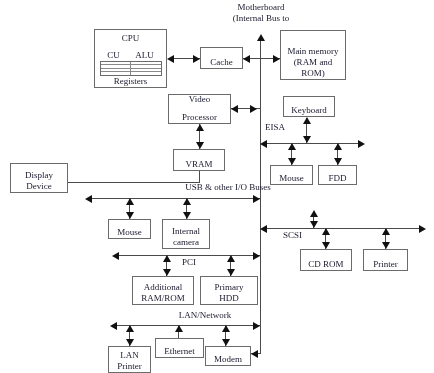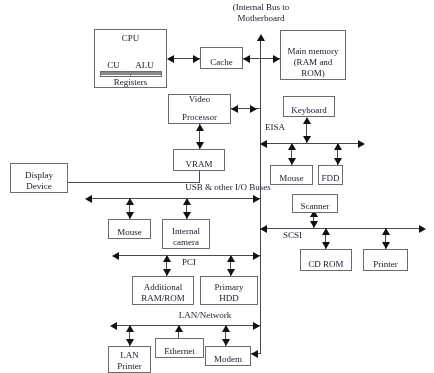--- a/index.html
+++ b/index.html
@@ -37,43 +37,43 @@
   
   .arr{position:absolute;width:0;height:0;}
   .arr-r{border-top:4px solid transparent;border-bottom:4px solid transparent;border-left:7px solid #111;}
   .arr-l{border-top:4px solid transparent;border-bottom:4px solid transparent;border-right:7px solid #111;}
   .arr-u{border-left:4px solid transparent;border-right:4px solid transparent;border-bottom:7px solid #111;}
   .arr-d{border-left:4px solid transparent;border-right:4px solid transparent;border-top:7px solid #111;}
 
   
   #cpu-box{align-items:center;justify-content:flex-start;padding-top:3px;}
   .cpu-title{font-size:9px;line-height:11px;}
-  .cpu-units{display:flex;width:62px;justify-content:space-around;font-size:9px;line-height:11px;margin-top:16px;}
+  .cpu-units{display:flex;width:62px;justify-content:space-around;font-size:9px;line-height:11px;margin-top:6px;}
   .reg-grid{
     width:62px;height:26px;
     border:1px solid #6b6b6b;
     box-sizing:border-box;
     display:grid;
     grid-template-columns:1fr 1fr;
     grid-template-rows:repeat(4,1fr);
     margin-top:0px;
   }
   .reg-cell{border-right:1px solid #8a8a8a;border-bottom:1px solid #8a8a8a;box-sizing:border-box;}
   .reg-cell.c2{border-right:none;}
   .reg-cell.r4{border-bottom:none;}
   .reg-cap{font-size:9px;line-height:11px;margin-top:0px;}
 </style>
 </head>
 <body>
 
 <div id="diagram">
 
   <div class="lbl" style="left:202px;top:2px;width:118px;">
+    <div>Motherboard</div>
     <div>(Internal Bus to</div>
-    <div>Motherboard</div>
   </div>
 
   <div class="vline" style="left:260px;top:40px;height:313px;"></div>
   <div class="arr arr-u" style="left:257px;top:34px;"></div>
 
   <div class="box" id="cpu-box" style="left:94px;top:29px;width:73px;height:59px;">
     <div class="cpu-title">CPU</div>
     <div class="cpu-units">
       <span>CU</span>
       <span>ALU</span>
@@ -151,21 +151,21 @@
   <div class="vline" style="left:291px;top:144px;height:21px;"></div>
   <div class="arr arr-u" style="left:288px;top:143px;"></div>
   <div class="arr arr-d" style="left:288px;top:158px;"></div>
   <div class="box" style="left:270px;top:165px;width:43px;height:20px;">
     <span>Mouse</span>
   </div>
 
   <div class="vline" style="left:337px;top:144px;height:21px;"></div>
   <div class="arr arr-u" style="left:334px;top:143px;"></div>
   <div class="arr arr-d" style="left:334px;top:158px;"></div>
-  <div class="box" style="left:318px;top:165px;width:25px;height:20px;">
+  <div class="box" style="left:318px;top:165px;width:39px;height:20px;">
     <span>FDD</span>
   </div>
 
   <div class="lbl" style="left:143px;top:182px;width:170px;">USB &amp; other I/O Buses</div>
   <div class="hline" style="left:90px;top:198px;width:170px;"></div>
   <div class="arr arr-l" style="left:85px;top:195px;"></div>
   <div class="arr arr-r" style="left:253px;top:195px;"></div>
 
   <div class="vline" style="left:129px;top:199px;height:20px;"></div>
   <div class="arr arr-u" style="left:126px;top:198px;"></div>
@@ -183,23 +183,20 @@
   </div>
 
   <div class="lbl" style="left:283px;top:230px;">SCSI</div>
   <div class="hline" style="left:262px;top:228px;width:162px;"></div>
   <div class="arr arr-l" style="left:260px;top:225px;"></div>
   <div class="arr arr-r" style="left:419px;top:225px;"></div>
 
   <div class="vline" style="left:313px;top:212px;height:17px;"></div>
   <div class="arr arr-u" style="left:310px;top:210px;"></div>
   <div class="arr arr-d" style="left:310px;top:221px;"></div>
-  <div class="box" style="left:292px;top:194px;width:46px;height:19px;">
-    <span>Scanner</span>
-  </div>
 
   <div class="vline" style="left:325px;top:229px;height:20px;"></div>
   <div class="arr arr-u" style="left:322px;top:228px;"></div>
   <div class="arr arr-d" style="left:322px;top:242px;"></div>
   <div class="box" style="left:300px;top:249px;width:52px;height:22px;">
     <span>CD ROM</span>
   </div>
 
   <div class="vline" style="left:385px;top:229px;height:20px;"></div>
   <div class="arr arr-u" style="left:382px;top:228px;"></div>

